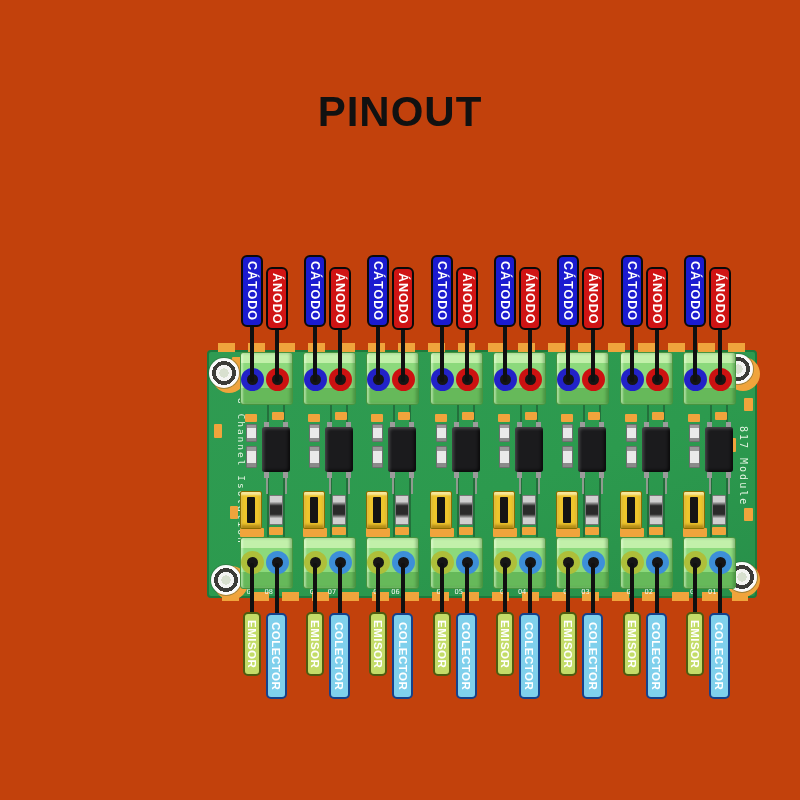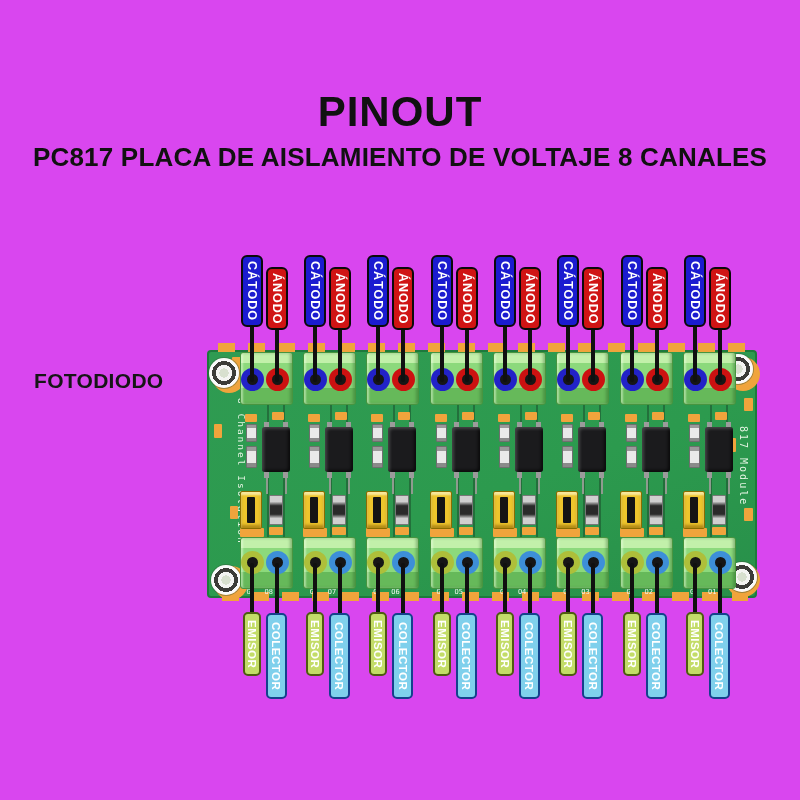--- a/index.html
+++ b/index.html
@@ -1,16 +1,16 @@
 <!DOCTYPE html>
 <html style="--catodo_bg: #1b1bd0; --anodo_bg: #d01414; --emisor_bg: #c3dc68; --emisor_border: #4e5c10; --colector_bg: #7fd0ec; --colector_border: #14418c; --board_green: #2f9b52; --pad_orange: #f0a43c; --terminal_green: #8cd97c; --jumper_yellow: #eec52c; --blue_ring: #2222c8; --red_ring: #cc1111; --emisor_ring: #aebf3a; --colector_ring: #3d8fd8;"><head>
 <meta charset="utf-8">
 <style>
   html,body{margin:0;padding:0;background:#ffffff;}
-  .canvas{position:relative;width:800px;height:800px;background:#d946ef;overflow:hidden;
+  .canvas{position:relative;width:800px;height:800px;background:#c2410c;overflow:hidden;
           font-family:"Liberation Sans",sans-serif;}
   .title{position:absolute;left:0;top:88px;width:800px;text-align:center;
          font-size:42px;font-weight:900;letter-spacing:1px;color:#111;}
   .subtitle{position:absolute;left:0;top:142px;width:800px;text-align:center;
          font-size:26px;font-weight:900;letter-spacing:0.2px;color:#111;}
   .side-label{position:absolute;font-size:21px;font-weight:900;color:#161616;letter-spacing:0.3px;}
   .side-label.fd{left:34px;top:369px;width:125px;text-align:center;}
   .side-label.ft{left:6px;top:553px;width:182px;text-align:center;}
 
   
@@ -92,23 +92,21 @@
   .jumper{left:0;top:491px;width:22px;height:38px;background:var(--jumper_yellow);
       border:1px solid #8a6d00;border-radius:2px;z-index:3;
       box-shadow:inset 0 3px 2px rgba(255,255,230,.6), inset 0 -3px 3px rgba(120,80,0,.5);}
   .jslot{left:7px;top:497px;width:8px;height:26px;background:#141414;z-index:4;border-radius:1px;}
 </style>
 </head>
 <body>
 
 <div class="canvas">
   <div class="title">PINOUT</div>
-  <div class="subtitle">PC817 PLACA DE AISLAMIENTO DE VOLTAJE 8 CANALES</div>
-
-  <div class="side-label fd">FOTODIODO</div>
+
 
   <div class="board"></div>
   <div class="pad-strip top"></div>
   <div class="pad-strip bot"></div>
 
   <div class="pad" style="left:232px;top:357px;width:14px;height:9px;"></div>
   <div class="pad" style="left:214px;top:424px;width:8px;height:14px;"></div>
   <div class="pad" style="left:230px;top:506px;width:8px;height:13px;"></div>
   <div class="pad" style="left:744px;top:398px;width:9px;height:13px;"></div>
   <div class="pad" style="left:727px;top:438px;width:9px;height:14px;"></div>

